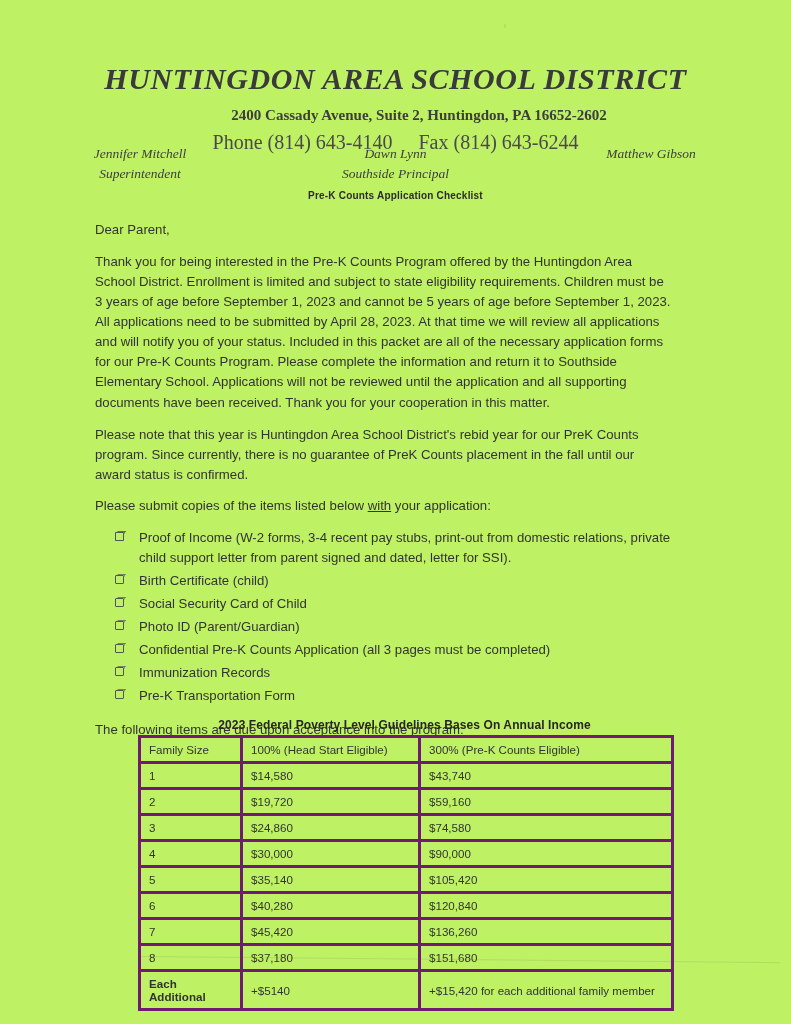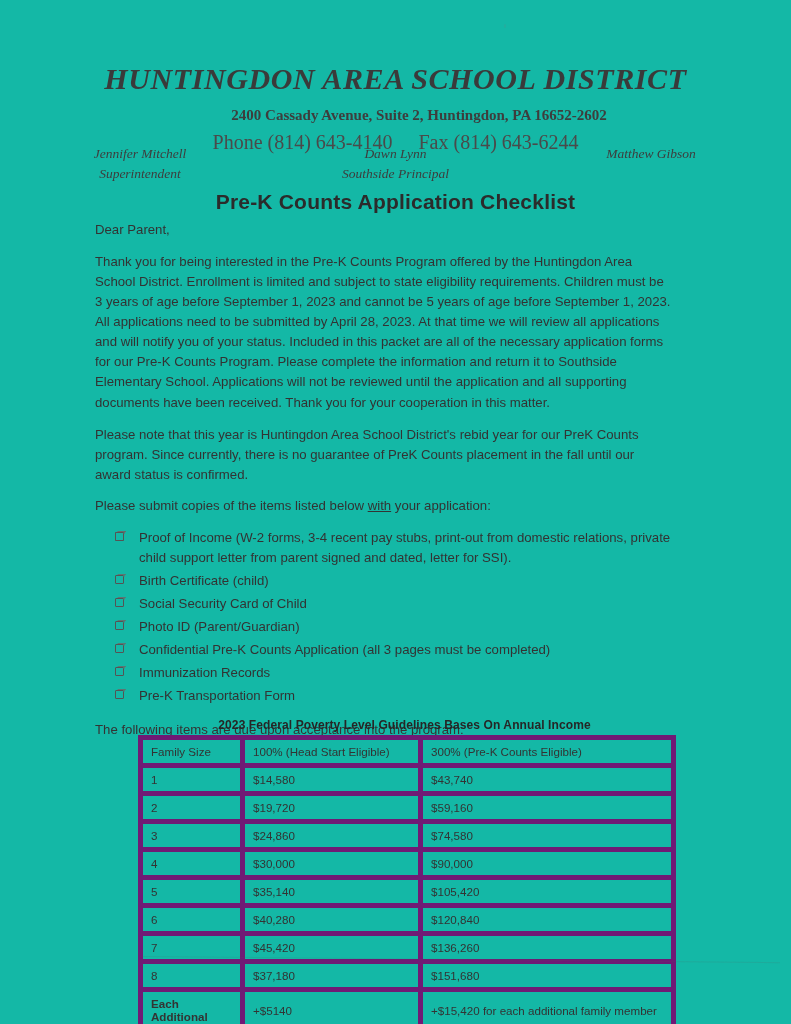--- a/index.html
+++ b/index.html
@@ -13,21 +13,21 @@
     position: relative;
     overflow: hidden;
     font-family: "Liberation Sans", sans-serif;
     color: #2b2b2b;
     -webkit-font-smoothing: antialiased;
   }
 
   .page {
     position: absolute;
     inset: 0;
-    background: #14b8a6;
+    background: #bef264;
   }
 
   
   .letterhead {
     position: absolute;
     left: 0; right: 0;
     top: 62px;
     text-align: center;
   }
   .district-name {
@@ -71,21 +71,21 @@
   .officer.mid   { width: 220px; }
   .officer.right { width: 200px; }
   .officer .role { display: block; }
 
   
   .doc-title {
     position: absolute;
     left: 0; right: 0;
     top: 190px;
     text-align: center;
-    font-size: 21px;
+    font-size: 10px;
     font-weight: bold;
     color: #2b2b2b;
     letter-spacing: 0.2px;
   }
 
   .body-block {
     position: absolute;
     left: 95px;
     top: 220px;
     width: 576px;
@@ -148,21 +148,21 @@
     letter-spacing: 0.1px;
   }
   table.fpl {
     border-collapse: collapse;
     width: 100%;
     font-size: 11.6px;
     color: #333333;
     table-layout: fixed;
   }
   table.fpl th, table.fpl td {
-    border: 5px solid #701a75;
+    border: 3px solid #701a75;
     padding: 5px 7px 5px 8px;
     text-align: left;
     vertical-align: middle;
     font-weight: normal;
     height: 19px;
     box-sizing: border-box;
   }
   table.fpl th { font-weight: normal; }
   table.fpl col.c1 { width: 102px; }
   table.fpl col.c2 { width: 178px; }

